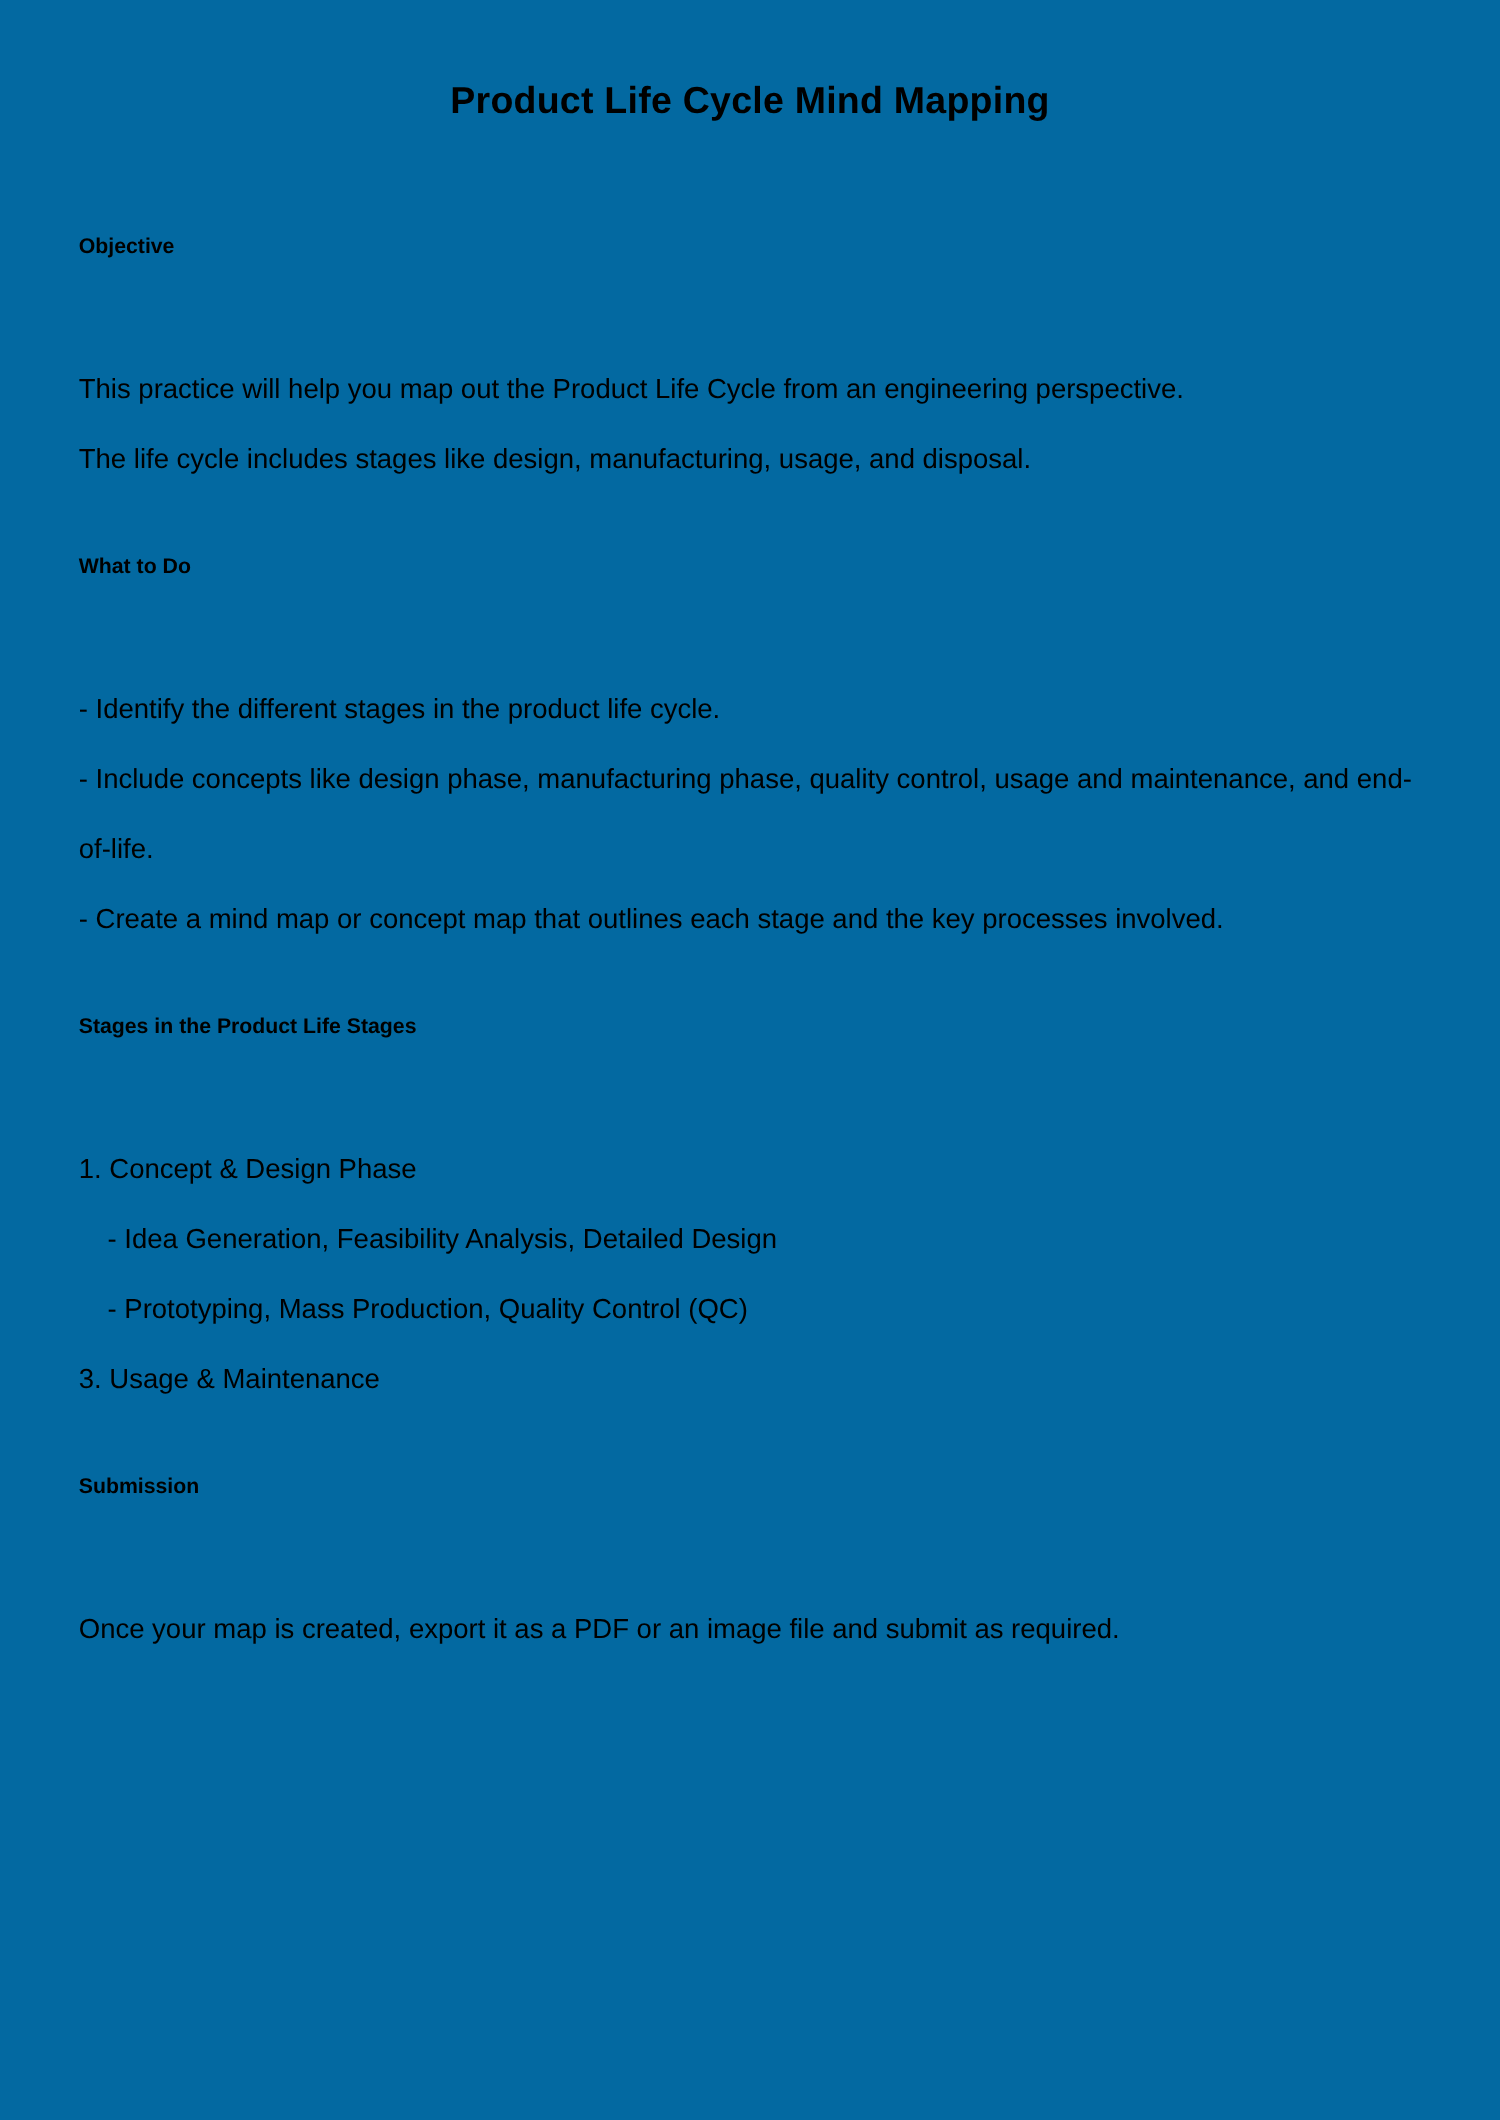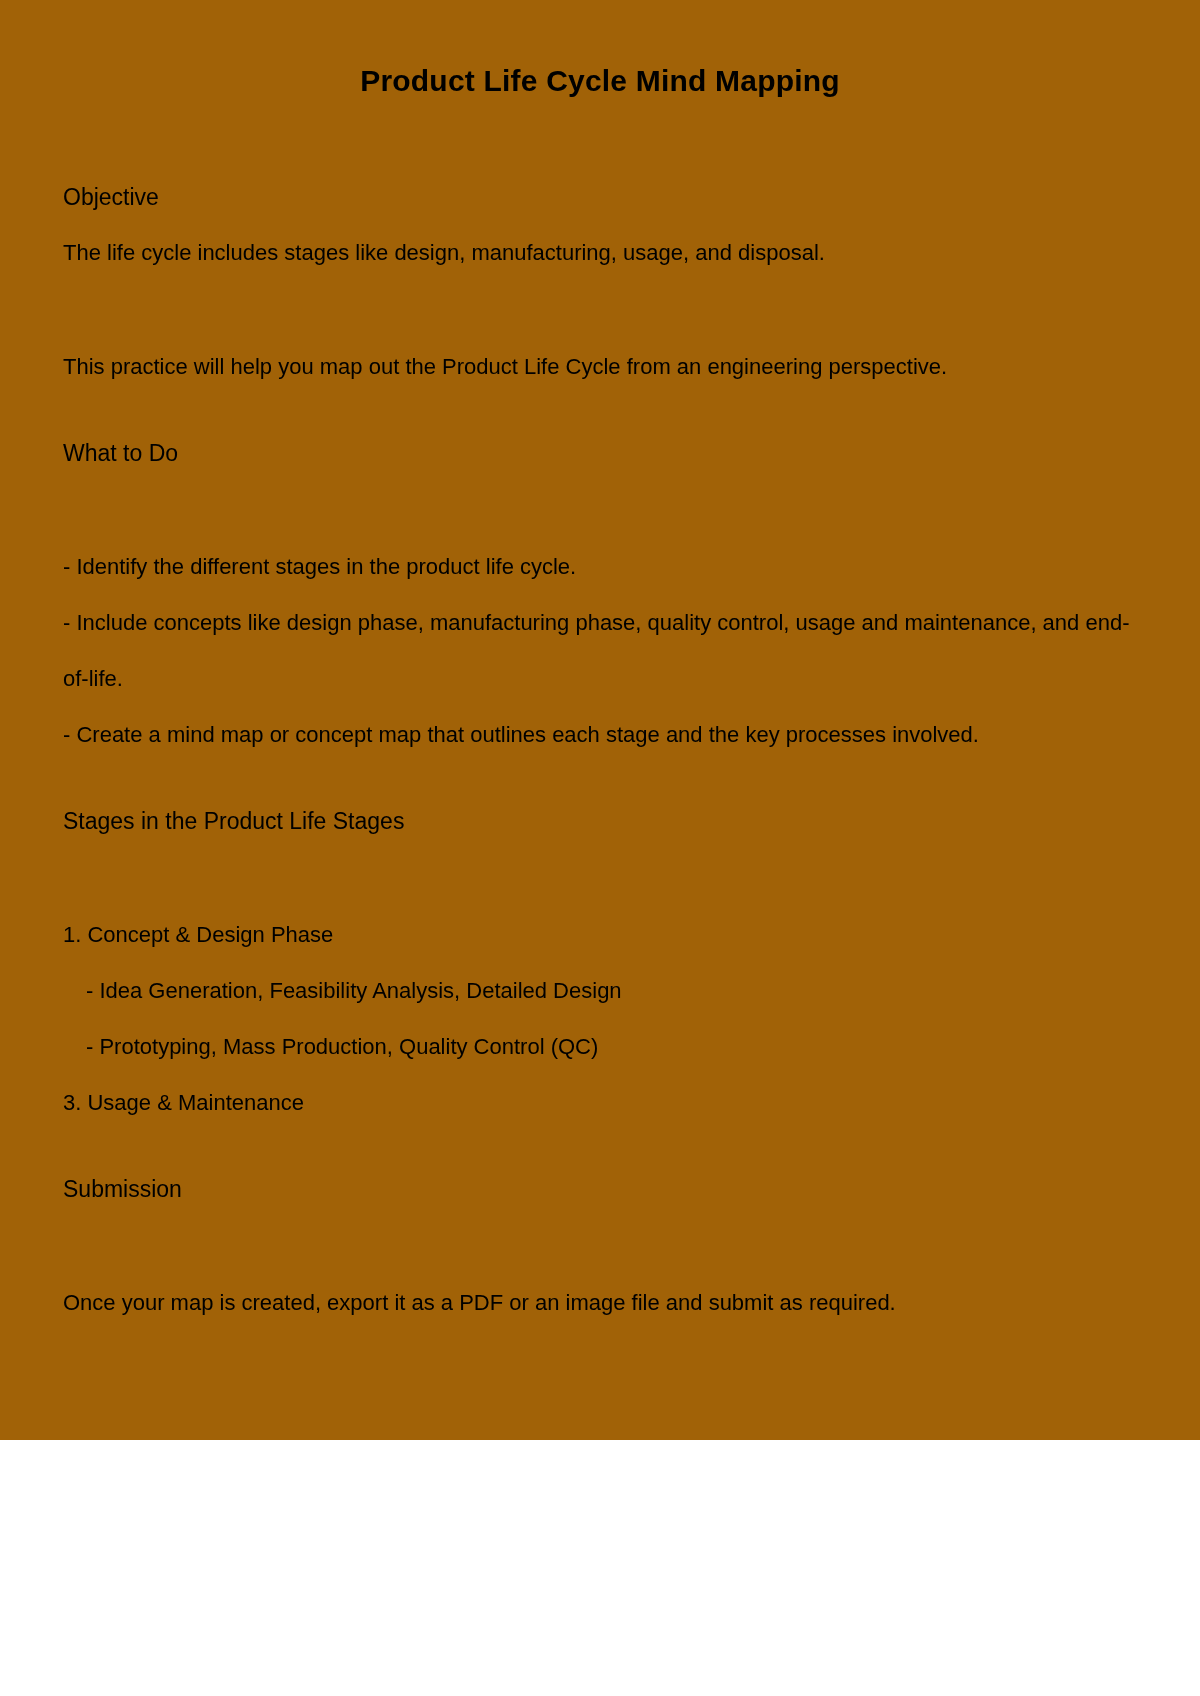--- a/index.html
+++ b/index.html
@@ -3,40 +3,40 @@
 <meta charset="utf-8">
 <style>
   html, body {
     margin: 0;
     padding: 0;
     background: #ffffff;
   }
   .doc {
     position: relative;
     width: 1200px;
-    height: 1440px;
+    height: 1696px;
     box-sizing: border-box;
     padding: 53px 63px 0 63px;
-    background: #a16207;
+    background: #0369a1;
     color: #000000;
     font-family: "Liberation Sans", sans-serif;
     overflow: hidden;
   }
   .title {
     margin: 0;
     font-size: 30px;
     font-weight: 700;
     line-height: 56px;
     text-align: center;
     letter-spacing: 0.2px;
   }
   .h {
     margin: 30px 0 0 0;
-    font-size: 23px;
-    font-weight: 400;
+    font-size: 17px;
+    font-weight: 700;
     line-height: 56px;
   }
   .h.after-title {
     margin-top: 60px;
   }
   .p {
     margin: 0;
     font-size: 22px;
     font-weight: 400;
     line-height: 56px;
@@ -50,23 +50,23 @@
 </style>
 </head>
 <body>
 
 <div class="doc">
 
   <h1 class="title">Product Life Cycle Mind Mapping</h1>
 
   <h2 class="h after-title">Objective</h2>
 
+  <p class="p first">This practice will help you map out the Product Life Cycle from an engineering perspective.</p>
+
   <p class="p">The life cycle includes stages like design, manufacturing, usage, and disposal.</p>
-
-  <p class="p first">This practice will help you map out the Product Life Cycle from an engineering perspective.</p>
 
   <h2 class="h">What to Do</h2>
 
   <p class="p first">- Identify the different stages in the product life cycle.</p>
 
   <p class="p">- Include concepts like design phase, manufacturing phase, quality control, usage and maintenance, and end-of-life.</p>
 
   <p class="p">- Create a mind map or concept map that outlines each stage and the key processes involved.</p>
 
   <h2 class="h">Stages in the Product Life Stages</h2>

